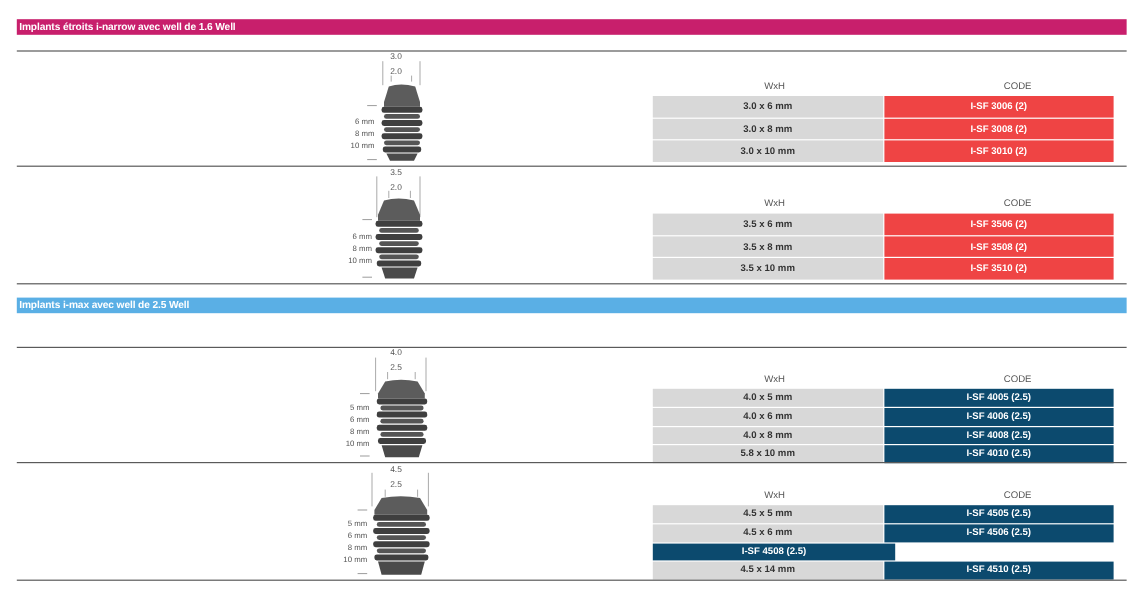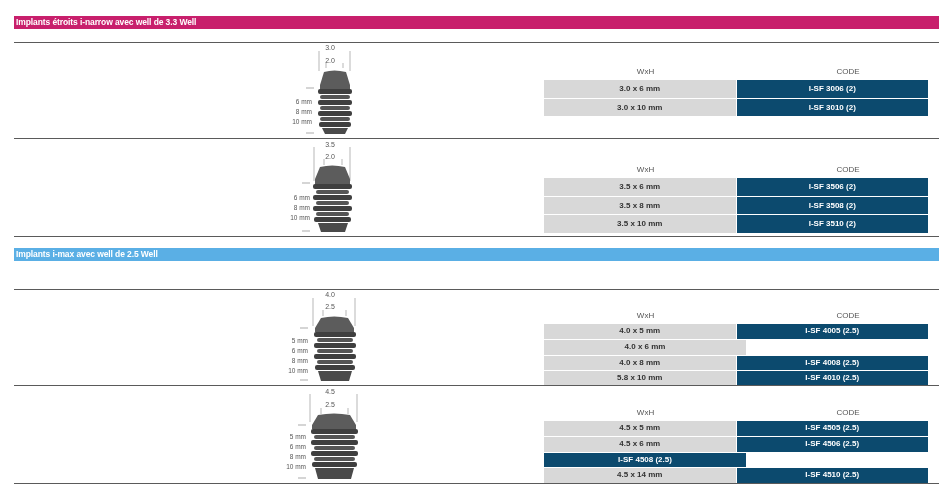--- a/index.html
+++ b/index.html
@@ -29,29 +29,29 @@
     .table .hdr .c1 { width: 203px; }
     .table .hdr .c2 { width: 202px; }
     .table .row { display: flex; margin-bottom: 1px; }
     .table .row .c1 {
       width: 202px; background: #d8d8d8; color: #333; font-weight: bold; font-size: 8px;
       text-align: center; margin-right: 1px;
     }
     .table .row .c2 {
       width: 202px; color: #fff; font-weight: bold; font-size: 8px; text-align: center;
     }
-    .table.pink .row .c2 { background: #0c4a6e; }
+    .table.pink .row .c2 { background: #ef4444; }
     .table.blue .row .c2 { background: #0c4a6e; }
     .table.pink .row .c1, .table.pink .row .c2 { height: 17.5px; line-height: 17.5px; }
     .table.blue .row .c1, .table.blue .row .c2 { height: 14.8px; line-height: 14.8px; }
   </style>
 </head>
 <body>
 
-<div class="banner pink" style="top:16px;">Implants étroits i-narrow avec well de 3.3 Well</div>
+<div class="banner pink" style="top:16px;">Implants étroits i-narrow avec well de 1.6 Well</div>
 
 <div class="rule" style="top:42px;"></div>
 
 <div class="implant" style="left:270px; top:43px; height:95px;">
   <div class="w-outer" style="top:1px;">3.0</div>
   <div class="w-inner" style="top:14px;">2.0</div>
   <div class="mm-labels" style="left:0; top:54px; width:42px;">
     <div>6 mm</div>
     <div>8 mm</div>
     <div>10 mm</div>
@@ -78,20 +78,24 @@
 <div class="table pink" style="top:62px;">
   <div class="hdr">
     <span class="c1">WxH</span>
     <span class="c2">CODE</span>
   </div>
   <div class="row">
     <div class="c1">3.0 x 6 mm</div>
     <div class="c2">I-SF 3006 (2)</div>
   </div>
   <div class="row">
+    <div class="c1">3.0 x 8 mm</div>
+    <div class="c2">I-SF 3008 (2)</div>
+  </div>
+  <div class="row">
     <div class="c1">3.0 x 10 mm</div>
     <div class="c2">I-SF 3010 (2)</div>
   </div>
 </div>
 
 <div class="rule" style="top:138px;"></div>
 
 <div class="implant" style="left:270px; top:139px; height:98px;">
   <div class="w-outer" style="top:2px;">3.5</div>
   <div class="w-inner" style="top:14px;">2.0</div>
@@ -176,20 +180,21 @@
   <div class="hdr">
     <span class="c1">WxH</span>
     <span class="c2">CODE</span>
   </div>
   <div class="row">
     <div class="c1">4.0 x 5 mm</div>
     <div class="c2">I-SF 4005 (2.5)</div>
   </div>
   <div class="row">
     <div class="c1">4.0 x 6 mm</div>
+    <div class="c2">I-SF 4006 (2.5)</div>
   </div>
   <div class="row">
     <div class="c1">4.0 x 8 mm</div>
     <div class="c2">I-SF 4008 (2.5)</div>
   </div>
   <div class="row">
     <div class="c1">5.8 x 10 mm</div>
     <div class="c2">I-SF 4010 (2.5)</div>
   </div>
 </div>

